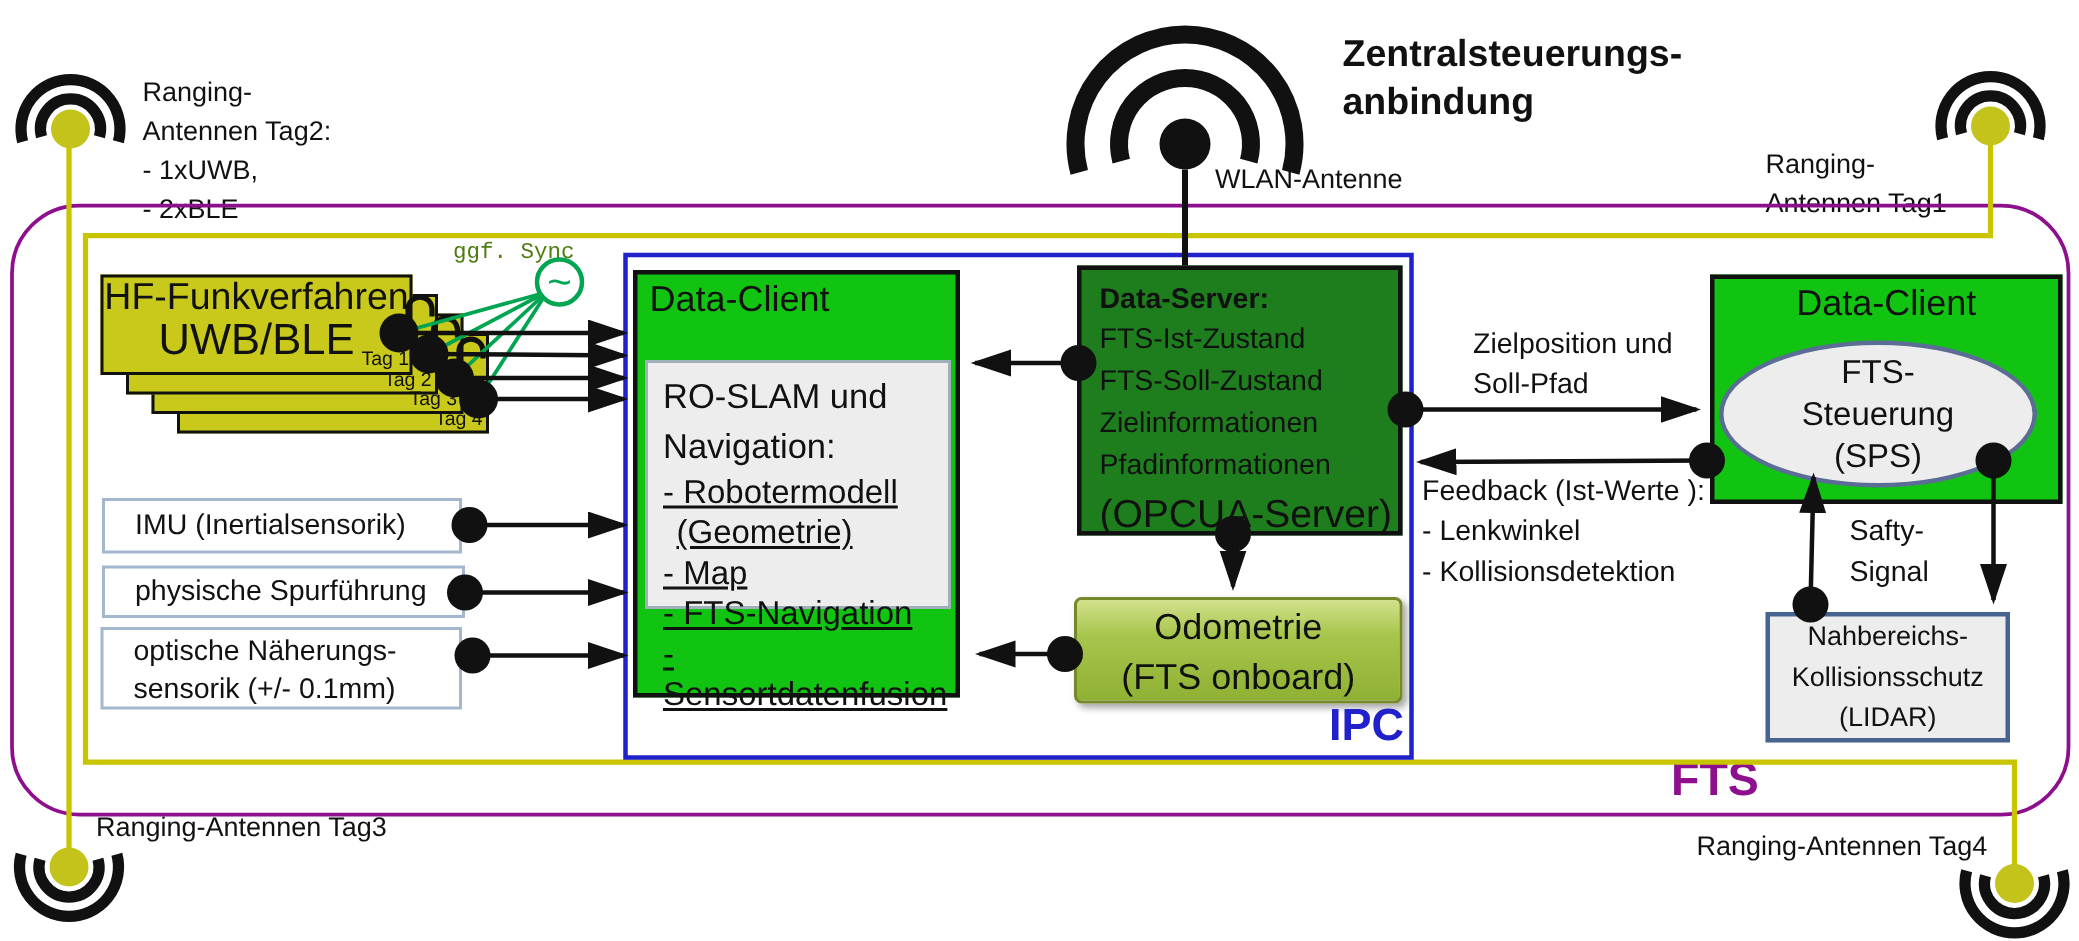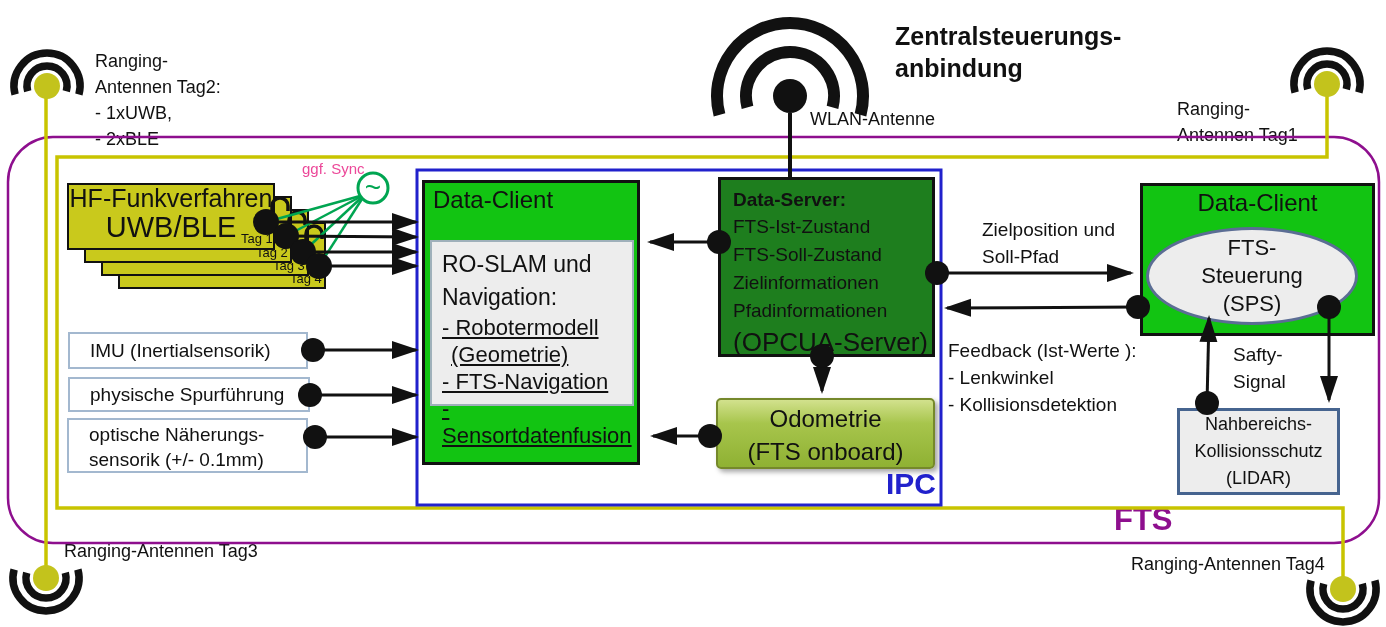--- a/index.html
+++ b/index.html
@@ -43,23 +43,23 @@
        box-sizing:border-box;display:flex;flex-direction:column;align-items:center;justify-content:center;
        font-size:22px;line-height:28px;z-index:3;}
   .lidar{position:absolute;left:1177px;top:408px;width:163px;height:87px;background:#ededed;border:3px solid #46648f;box-sizing:border-box;
        display:flex;flex-direction:column;align-items:center;justify-content:center;font-size:18px;line-height:27px;z-index:2;}
   
   .lb{position:absolute;font-size:18px;line-height:26px;z-index:4;}
   .tag2txt{left:95px;top:48px;}
   .zentral{left:895px;top:20px;font-size:25px;line-height:32px;font-weight:bold;}
   .wlantxt{left:810px;top:106px;}
   .tag1txt{left:1177px;top:96px;}
-  .ggfsync{left:302px;top:160px;font-size:15px;color:#ec4899;line-height:18px;}
+  .ggfsync{left:302px;top:160px;font-size:15px;color:#4d7c0f;line-height:18px;font-family:Liberation Mono, monospace;}
   .zieltxt{left:982px;top:216px;font-size:19px;line-height:27px;}
-  .fbtxt{left:948px;top:314px;font-size:19px;line-height:27px;margin-top:23px;}
+  .fbtxt{left:948px;top:314px;font-size:19px;line-height:27px;}
   .saftytxt{left:1233px;top:341px;font-size:19px;line-height:27px;}
   .ftslab{left:1114px;top:503px;font-size:31px;font-weight:bold;color:#8e0f8e;line-height:34px;}
   .tag3txt{left:64px;top:538px;}
   .tag4txt{left:1131px;top:551px;}
   
   #overlay{position:absolute;left:0;top:0;z-index:10;pointer-events:none;}
 </style>
 </head>
 <body>
 
@@ -84,20 +84,21 @@
   </div>
 
   <div class="dclient-left">
     <div class="title">Data-Client</div>
   </div>
   <div class="roslam">
     <div class="rt">RO-SLAM und</div>
     <div class="rt">Navigation:</div>
     <div class="ri">- Robotermodell</div>
     <div class="ri indent">(Geometrie)</div>
+    <div class="ri">- Map</div>
     <div class="ri">- FTS-Navigation</div>
     <div class="ri">- Sensortdatenfusion</div>
   </div>
 
   <div class="dserver">
     <div class="dt">Data-Server:</div>
     <div class="di">FTS-Ist-Zustand</div>
     <div class="di">FTS-Soll-Zustand</div>
     <div class="di">Zielinformationen</div>
     <div class="di">Pfadinformationen</div>

